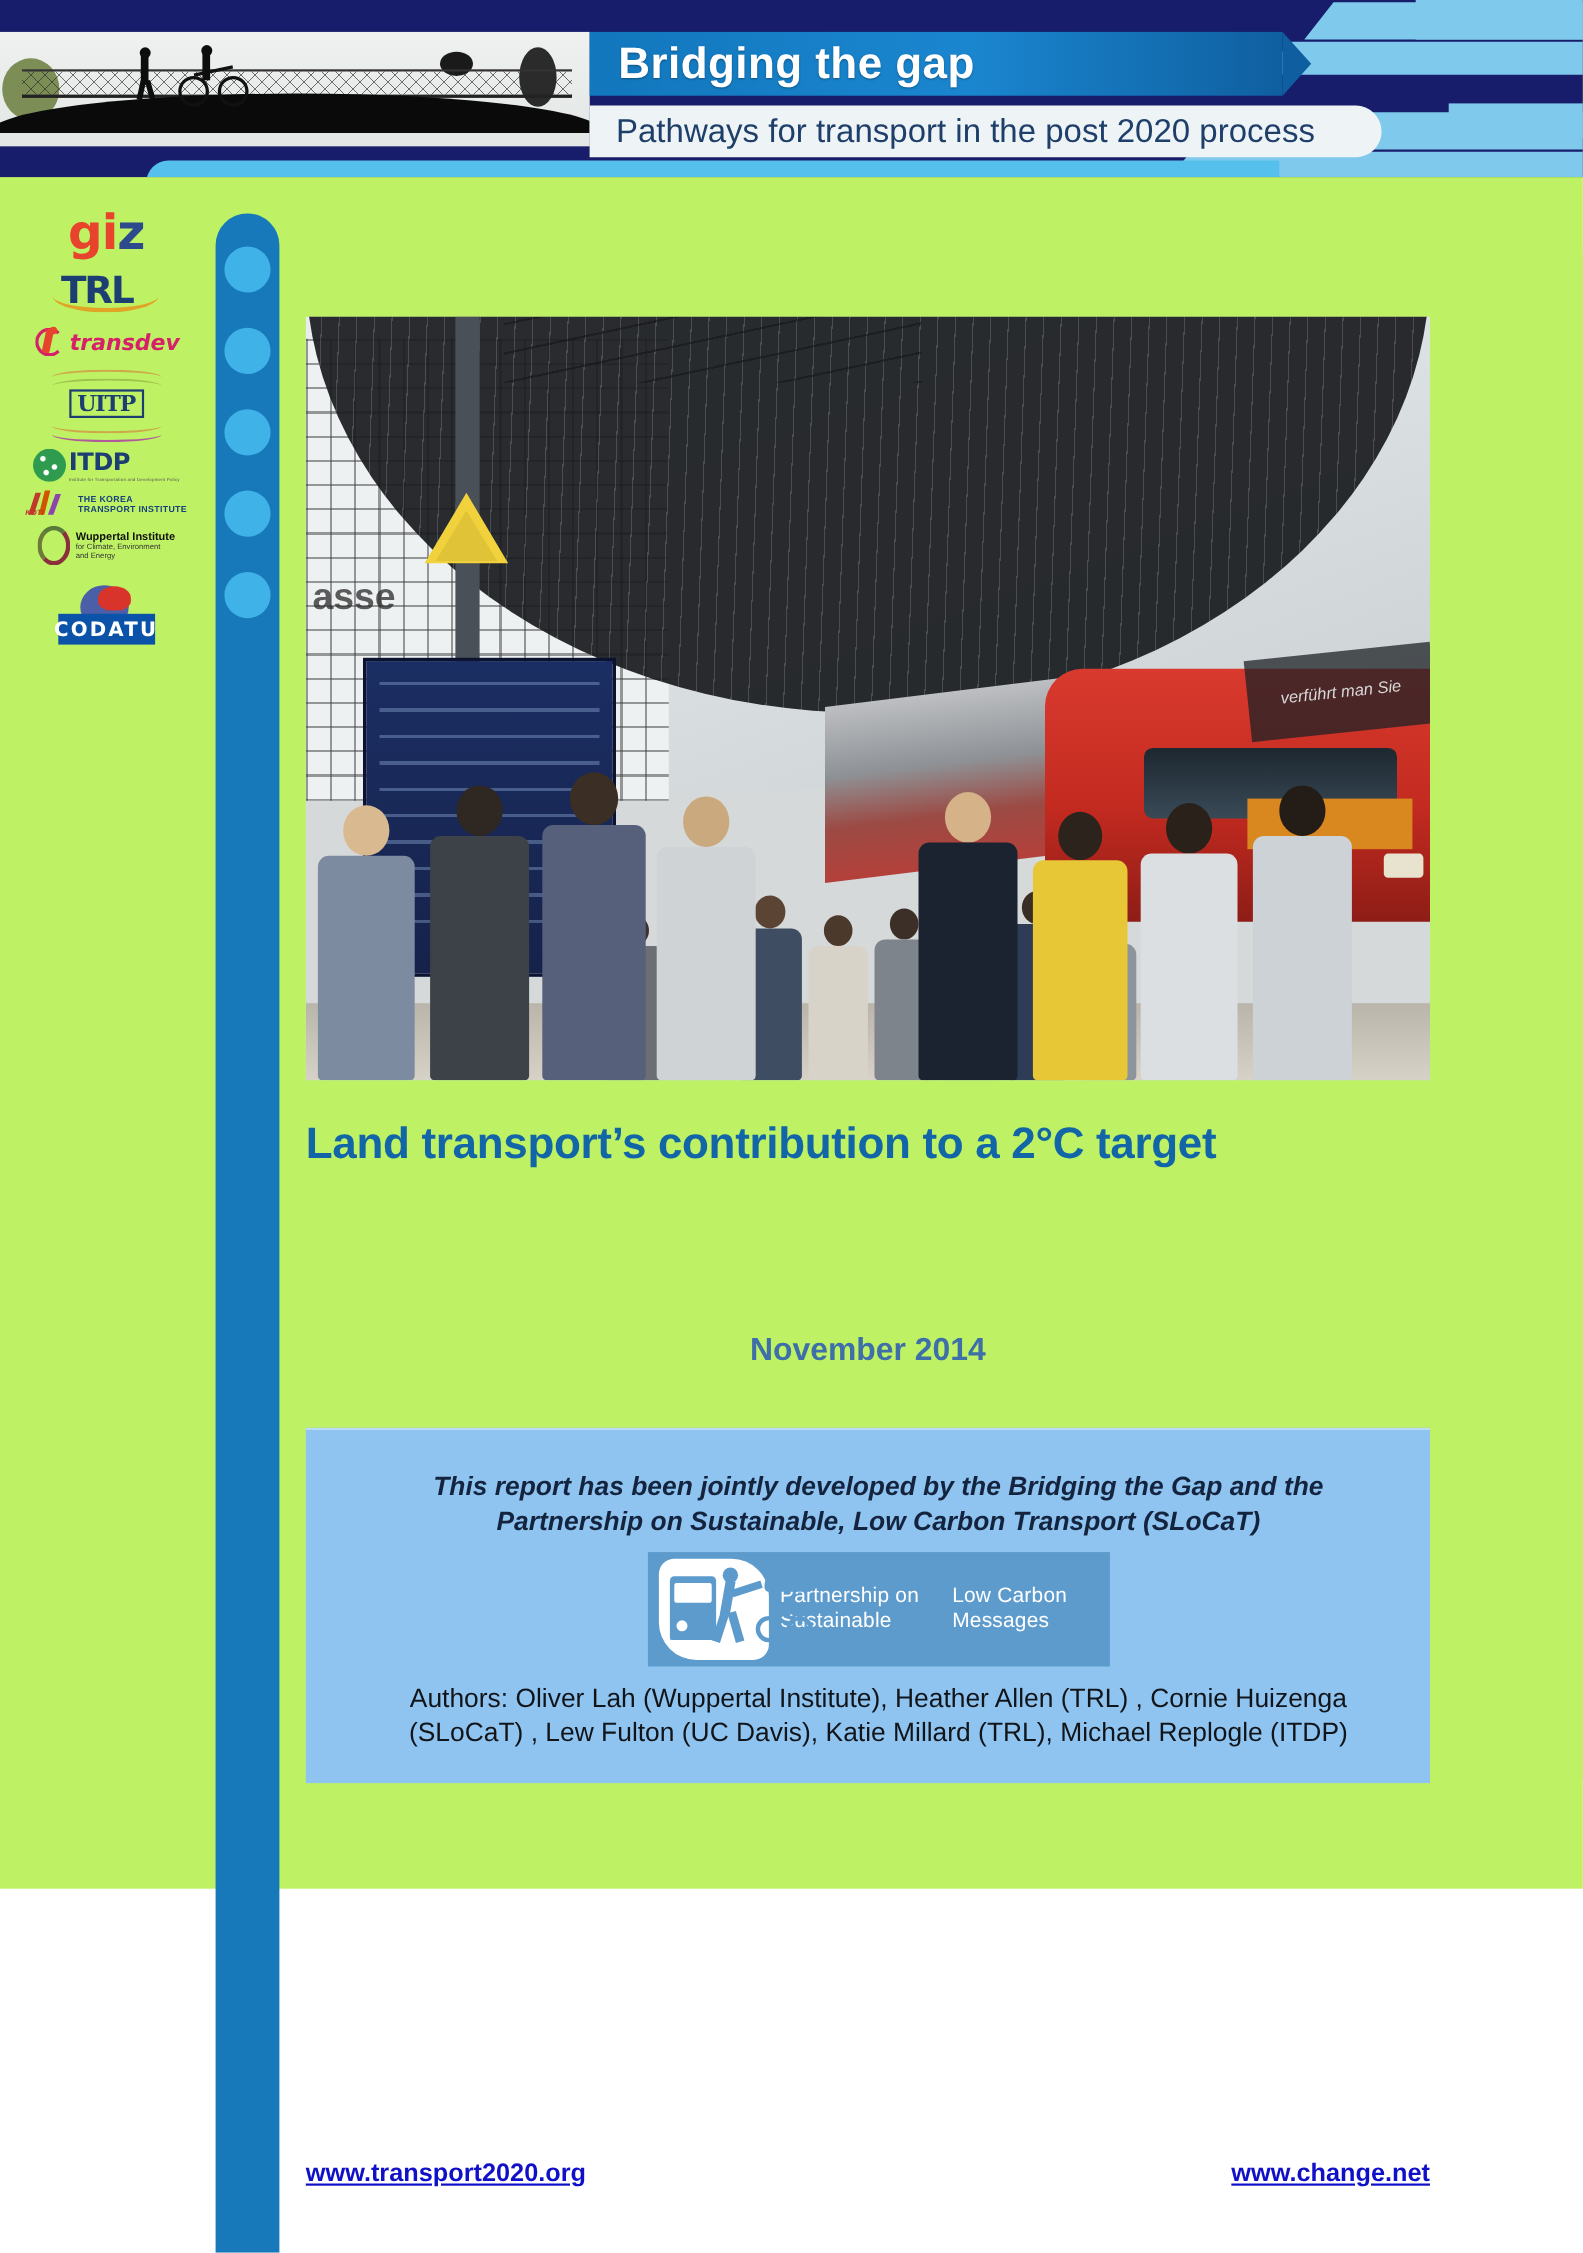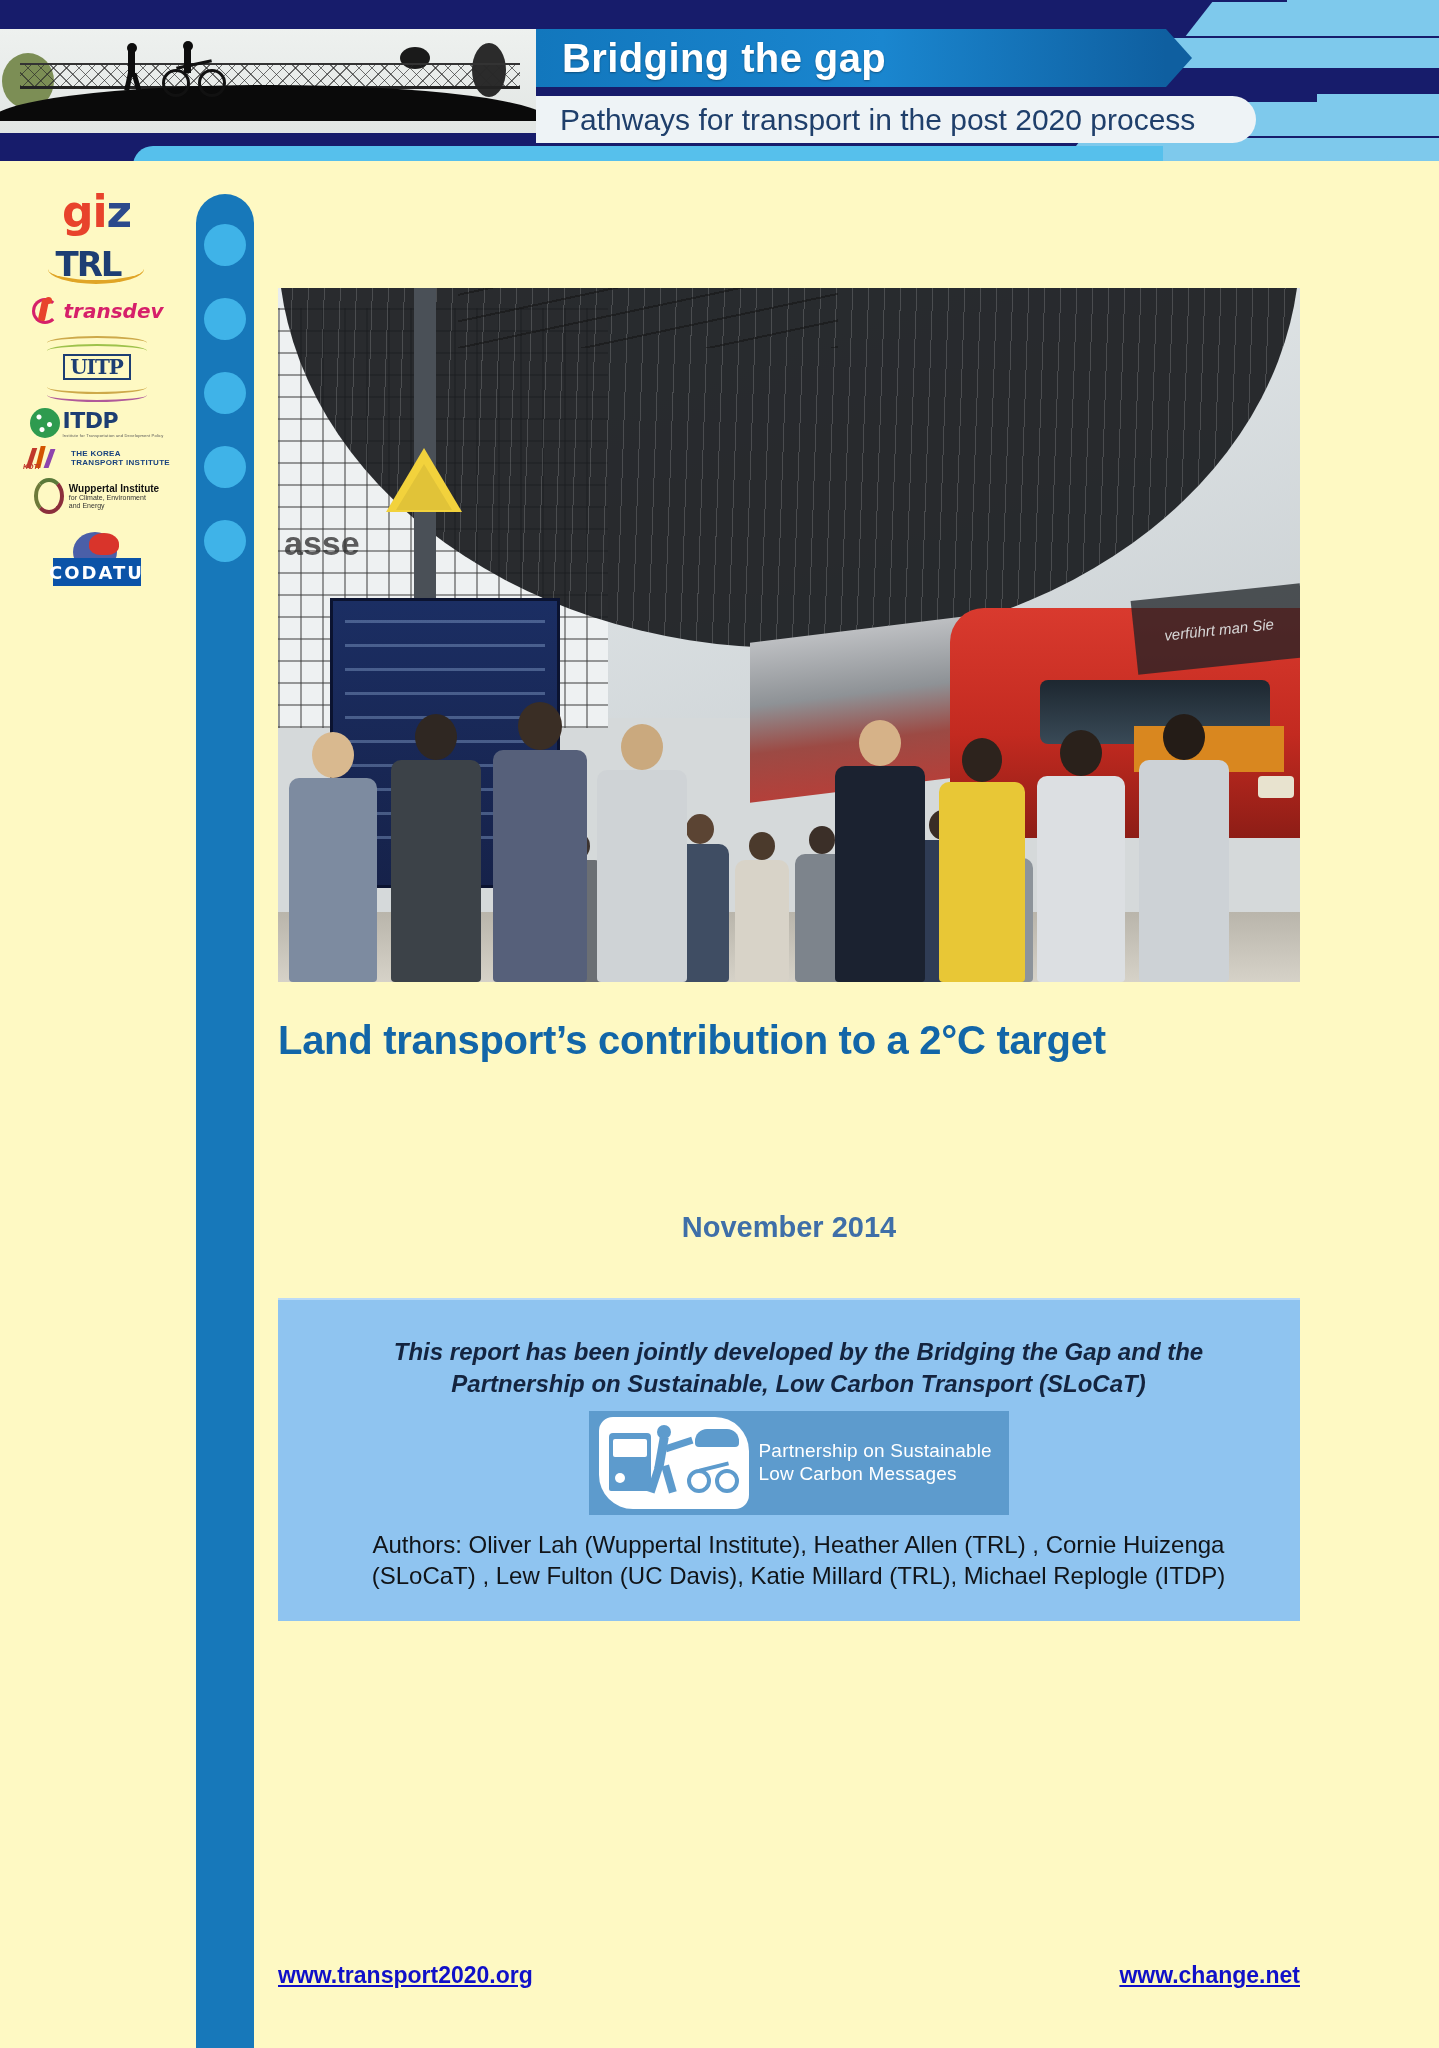--- a/index.html
+++ b/index.html
@@ -2,21 +2,21 @@
 <html><head>
 <meta charset="utf-8">
 <style>
   * { box-sizing: border-box; margin: 0; padding: 0; }
   html, body {
     width: 1439px; height: 2048px;
     background: #ffffff;
     font-family: "Liberation Sans", sans-serif;
     overflow: hidden;
   }
-  .page { position: relative; width: 1439px; height: 2048px; background:#fef9c3; }
+  .page { position: relative; width: 1439px; height: 1717px; background:#bef264; }
 
   
   .banner {
     position: absolute; left:0; top:0; width:1439px; height:161px;
     background:#171c6b; overflow:hidden;
   }
   
   .swoosh {
     position:absolute; right:-40px; top:-14px; width:430px; height:200px;
     overflow:hidden;
@@ -301,21 +301,21 @@
   .sm-bus-l{ position:absolute; left:16px; top:56px; width:10px; height:10px; border-radius:50%; background:#fff; }
   .sm-walk-b{ position:absolute; left:58px; top:20px; width:9px; height:32px; background:#5d9bcd; transform:rotate(10deg); }
   .sm-walk-h{ position:absolute; left:58px; top:8px; width:14px; height:14px; border-radius:50%; background:#5d9bcd; }
   .sm-walk-l1{ position:absolute; left:52px; top:48px; width:8px; height:28px; background:#5d9bcd; transform:rotate(18deg); }
   .sm-walk-l2{ position:absolute; left:66px; top:48px; width:8px; height:28px; background:#5d9bcd; transform:rotate(-16deg); }
   .sm-walk-a{ position:absolute; left:66px; top:24px; width:28px; height:7px; background:#5d9bcd; transform:rotate(-18deg); }
   .sm-bike-w1{ position:absolute; left:88px; top:52px; width:24px; height:24px; border:4px solid #5d9bcd; border-radius:50%; }
   .sm-bike-w2{ position:absolute; left:116px; top:52px; width:24px; height:24px; border:4px solid #5d9bcd; border-radius:50%; }
   .sm-bike-f{ position:absolute; left:100px; top:48px; width:30px; height:4px; background:#5d9bcd; transform:rotate(-14deg); }
   .sm-cloud{ position:absolute; left:96px; top:12px; width:44px; height:18px; background:#5d9bcd; border-radius:12px 12px 4px 4px; }
-  .slocat-txt{ display:flex; flex-direction:column; color:#ffffff; line-height:1.18; }
+  .slocat-txt{ display:flex; flex-direction:row; color:#ffffff; line-height:1.18; }
   .slocat-txt span{ font-size:19px; letter-spacing:0.2px; }
   .info-authors{
     margin-top:14px; text-align:center; font-size:24px; color:#111418; line-height:1.3;
   }
 
   
   .footer {
     position:absolute; left:278px; top:1962px; width:1022px;
     display:flex; justify-content:space-between; align-items:center;
   }

